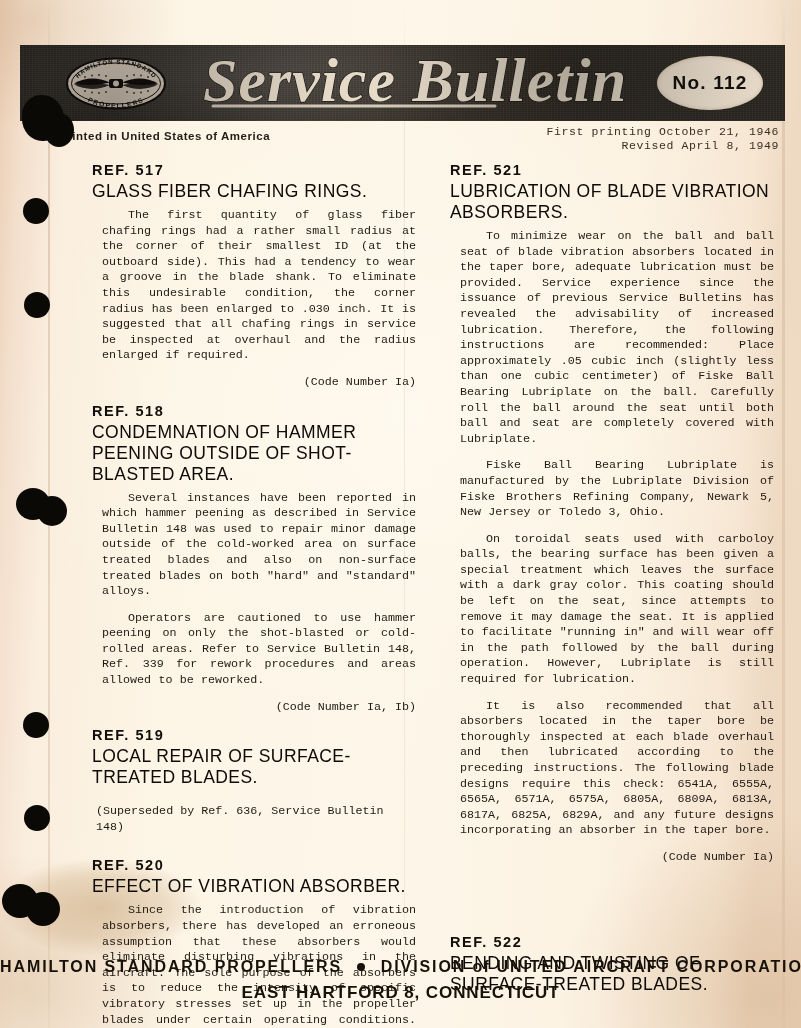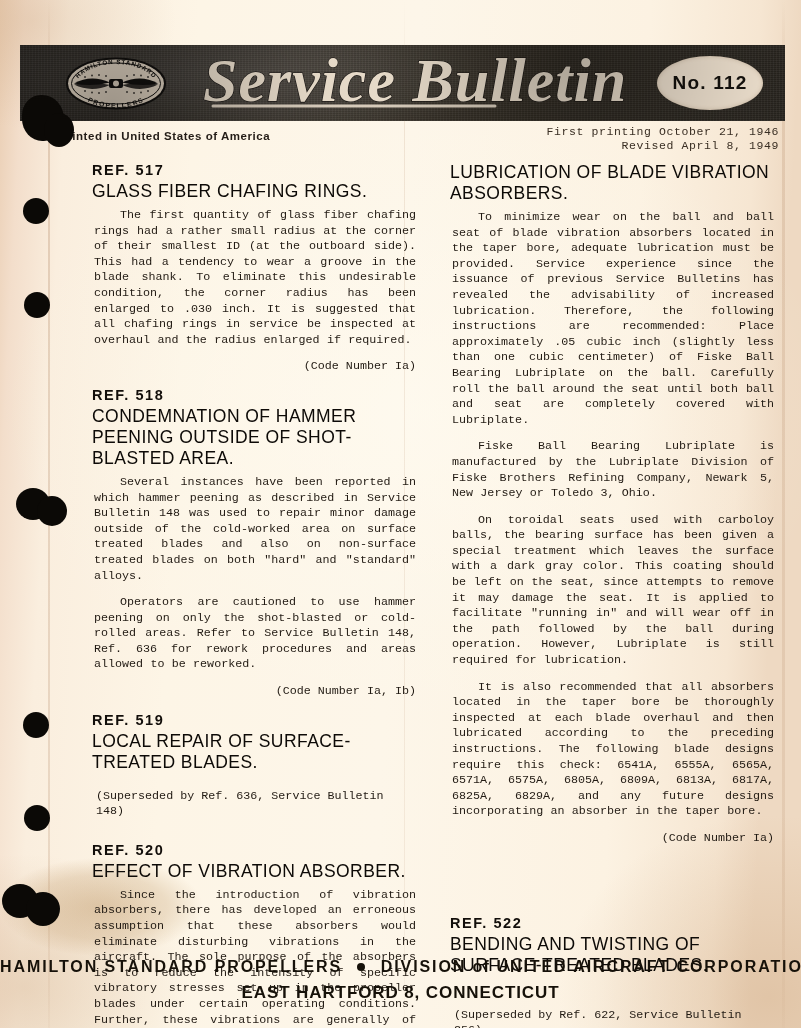--- a/index.html
+++ b/index.html
@@ -173,21 +173,21 @@
     line-height: 21px;
     letter-spacing: 0.45px;
     margin: 0 0 6px 6px;
     color: #0d0a07;
   }
   .body-p {
     font-family: "Liberation Mono", monospace;
     font-size: 11.7px;
     line-height: 15.6px;
     text-align: justify;
-    margin: 0 0 11px 8px;
+    margin: 0 0 11px 16px;
     text-indent: 26px;
     color: #211a13;
     word-spacing: 0.3px;
   }
   .code-line {
     font-family: "Liberation Mono", monospace;
     font-size: 11.7px;
     line-height: 15.6px;
     text-align: right;
     margin: 6px 0 12px 0;
@@ -332,21 +332,21 @@
         <div class="ref-no">REF. 517</div>
         <div class="sec-title">GLASS FIBER CHAFING RINGS.</div>
         <p class="body-p">The first quantity of glass fiber chafing rings had a rather small radius at the corner of their smallest ID (at the outboard side).  This had a tendency to wear a groove in the blade shank. To eliminate this undesirable condition, the corner radius has been enlarged to .030 inch.  It is suggested that all chafing rings in service be inspected at overhaul and the radius enlarged if required.</p>
         <div class="code-line">(Code Number Ia)</div>
       </div>
 
       <div>
         <div class="ref-no">REF. 518</div>
         <div class="sec-title">CONDEMNATION OF HAMMER PEENING OUTSIDE OF SHOT-BLASTED AREA.</div>
         <p class="body-p">Several instances have been reported in which hammer peening as described in Service Bulletin 148 was used to repair minor damage outside of the cold-worked area on surface treated blades and also on non-surface treated blades on both "hard" and "standard" alloys.</p>
-        <p class="body-p">Operators are cautioned to use hammer peening on only the shot-blasted or cold-rolled areas.  Refer to Service Bulletin 148, Ref. 636 for rework procedures and areas allowed to be reworked.</p>
+        <p class="body-p">Operators are cautioned to use hammer peening on only the shot-blasted or cold-rolled areas.  Refer to Service Bulletin 148, Ref. 339 for rework procedures and areas allowed to be reworked.</p>
         <div class="code-line">(Code Number Ia, Ib)</div>
       </div>
 
       <div>
         <div class="ref-no">REF. 519</div>
         <div class="sec-title">LOCAL REPAIR OF SURFACE-TREATED BLADES.</div>
         <div class="superseded">(Superseded by Ref. 636, Service Bulletin 148)</div>
       </div>
 
       <div class="gap-sm"></div>
@@ -356,20 +356,21 @@
         <div class="sec-title">EFFECT OF VIBRATION ABSORBER.</div>
         <p class="body-p">Since the introduction of vibration absorbers, there has developed an erroneous assumption that these absorbers would eliminate disturbing vibrations in the aircraft.  The sole purpose of the absorbers is to reduce the intensity of specific vibratory stresses set up in the propeller blades under certain operating conditions.  Further, these vibrations are generally of such high frequency that they are not felt by the personnel in the aircraft.</p>
 
       </div>
 
     </div>
 
     <div class="col">
 
       <div>
+        <div class="ref-no">REF. 521</div>
         <div class="sec-title">LUBRICATION OF BLADE VIBRATION ABSORBERS.</div>
         <p class="body-p">To minimize wear on the ball and ball seat of blade vibration absorbers located in the taper bore, adequate lubrication must be provided. Service experience since the issuance of previous Service Bulletins has revealed the advisability of increased lubrication. Therefore, the following instructions are recommended: Place approximately .05 cubic inch (slightly less than one cubic centimeter) of Fiske Ball Bearing Lubriplate on the ball.  Carefully roll the ball around the seat until both ball and seat are completely covered with Lubriplate.</p>
         <p class="body-p">Fiske Ball Bearing Lubriplate is manufactured by the Lubriplate Division of Fiske Brothers Refining Company, Newark 5, New Jersey or Toledo 3, Ohio.</p>
         <p class="body-p">On toroidal seats used with carboloy balls, the bearing surface has been given a special treatment which leaves the surface with a dark gray color.  This coating should be left on the seat, since attempts to remove it may damage the seat.  It is applied to facilitate "running in" and will wear off in the path followed by the ball during operation.  However, Lubriplate is still required for lubrication.</p>
         <p class="body-p">It is also recommended that all absorbers located in the taper bore be thoroughly inspected at each blade overhaul and then lubricated according to the preceding instructions. The following blade designs require this check: 6541A, 6555A, 6565A, 6571A, 6575A, 6805A, 6809A, 6813A, 6817A, 6825A, 6829A, and any future designs incorporating an absorber in the taper bore.</p>
         <div class="code-line">(Code Number Ia)</div>
       </div>
 
       <div class="gap-lg"></div>
 

